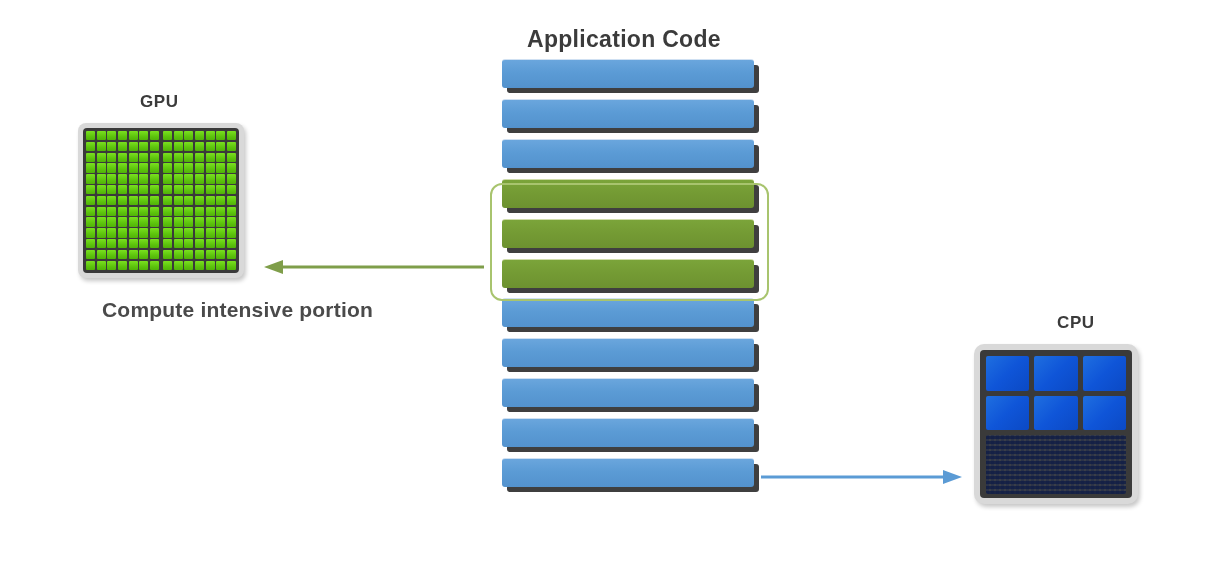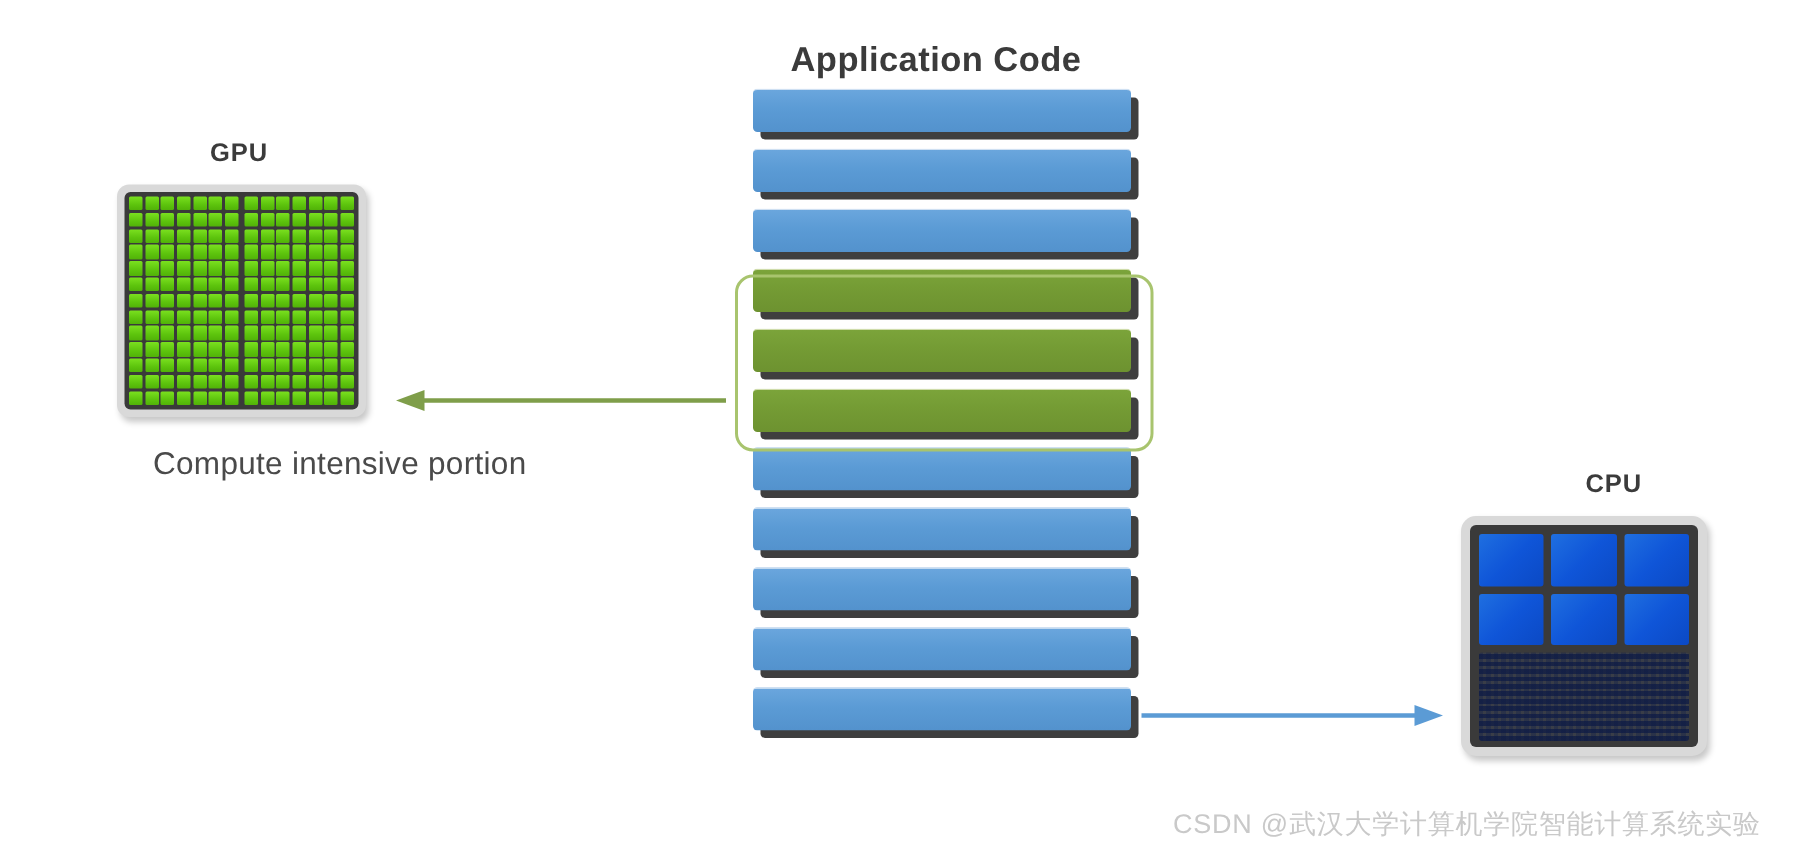--- a/index.html
+++ b/index.html
@@ -439,21 +439,21 @@
           <div class="gpu-core"></div>
           <div class="gpu-core"></div>
           <div class="gpu-core"></div>
           <div class="gpu-core"></div>
           <div class="gpu-core"></div>
           <div class="gpu-core"></div>
         </div>
     </div>
   </div>
 
-  <div class="label caption-label" style="left:102px; top:298px;">Compute intensive portion</div>
+  <div class="label caption-label" style="left:102px; top:298px;font-weight:bold;">Compute intensive portion</div>
 
   <div class="label device-label" style="left:1057px; top:313px;">CPU</div>
 
   <div id="cpu-chip">
     <div id="cpu-die">
       <div id="cpu-cores">
           <div class="cpu-core"></div>
           <div class="cpu-core"></div>
           <div class="cpu-core"></div>
           <div class="cpu-core"></div>
@@ -468,15 +468,14 @@
   <svg class="arrow-svg" style="left:262px; top:256px;" width="222" height="22" viewBox="0 0 222 22">
     <line x1="222" y1="11" x2="18" y2="11" stroke="#7f9e4a" stroke-width="3"></line>
     <polygon points="2,11 21,4 21,18" fill="#7f9e4a"></polygon>
   </svg>
 
   <svg class="arrow-svg" style="left:761px; top:466px;" width="203" height="22" viewBox="0 0 203 22">
     <line x1="0" y1="11" x2="185" y2="11" stroke="#5b9bd5" stroke-width="3"></line>
     <polygon points="201,11 182,4 182,18" fill="#5b9bd5"></polygon>
   </svg>
 
-  <div id="watermark">CSDN @武汉大学计算机学院智能计算系统实验</div>
 
 </div>
 
 </body></html>

